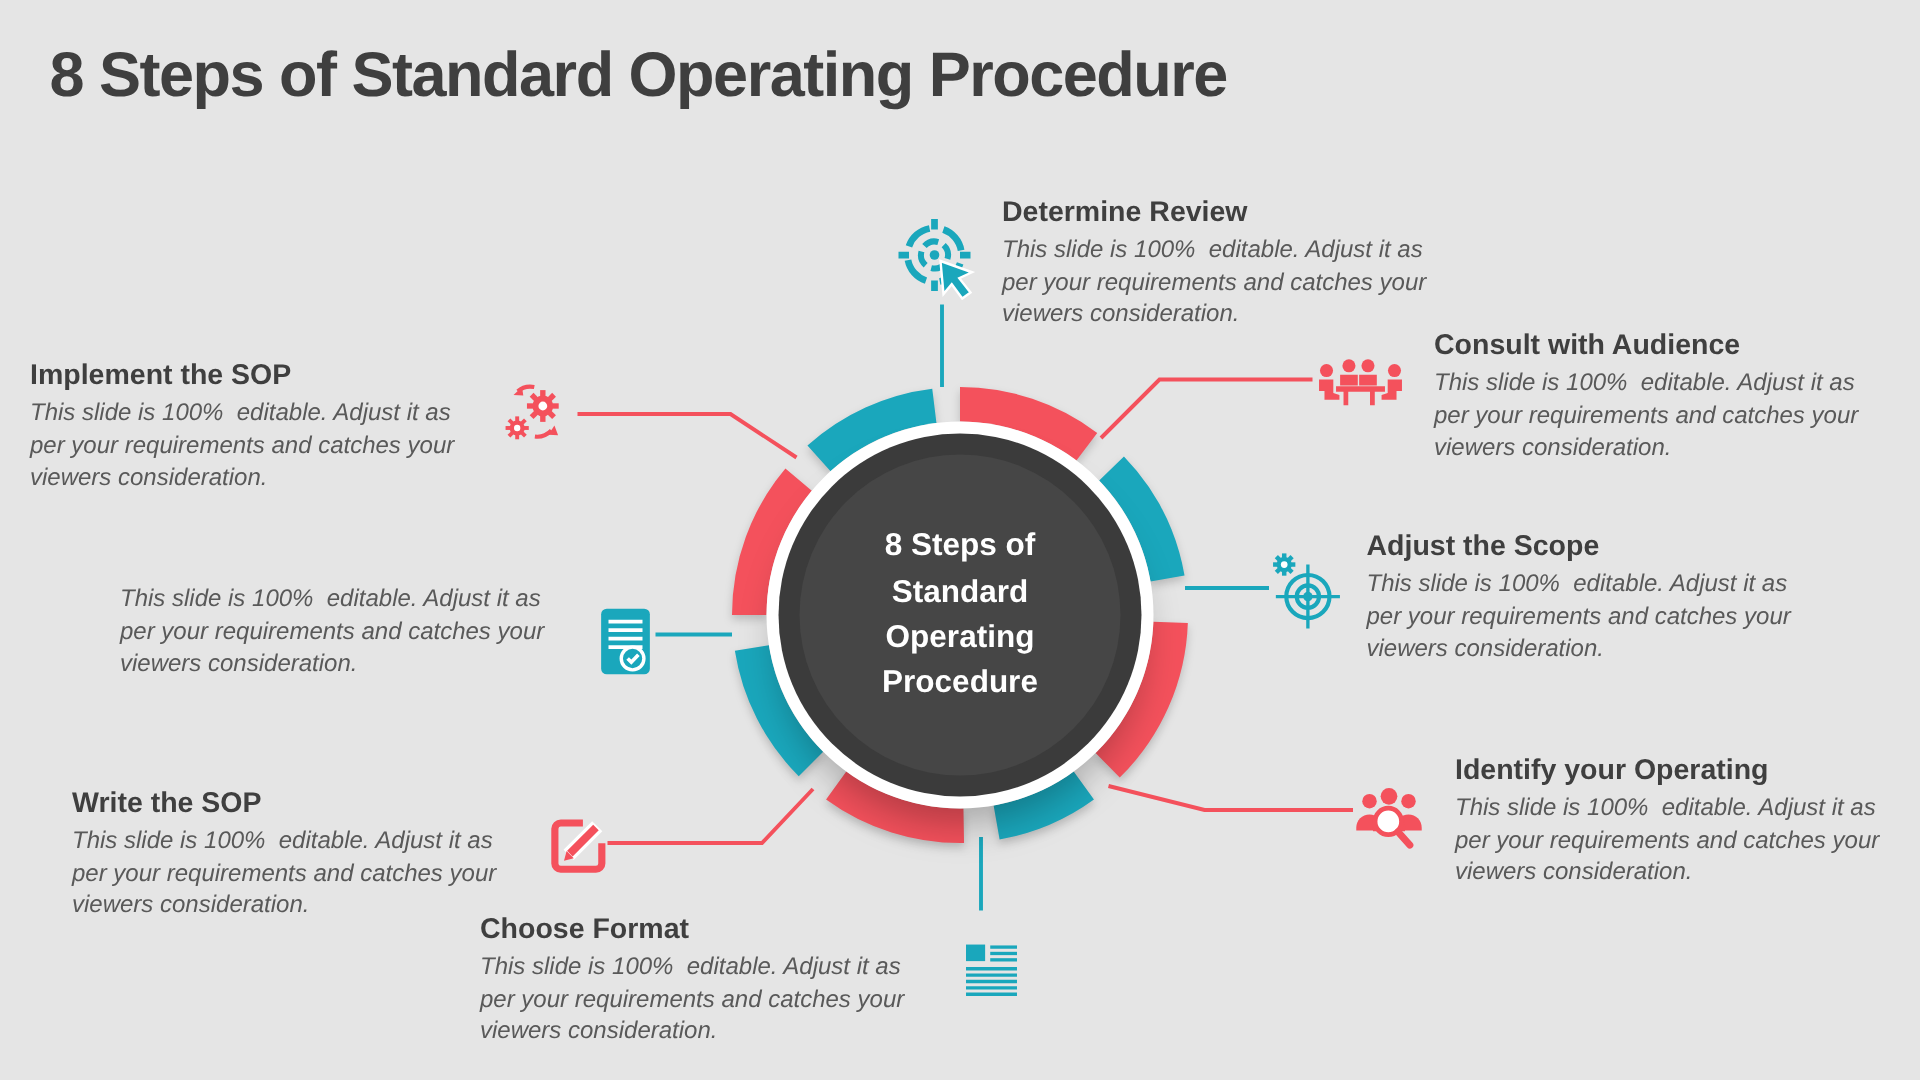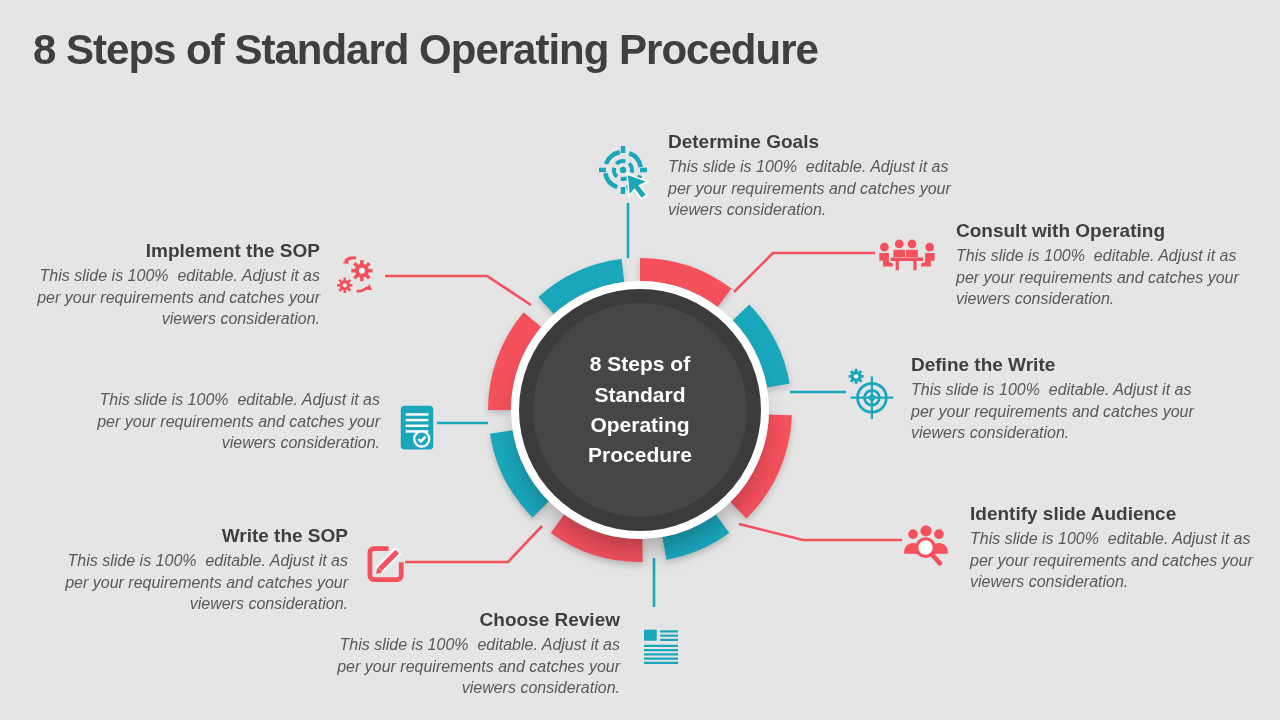--- a/index.html
+++ b/index.html
@@ -12,21 +12,21 @@
   .circle-outer{position:absolute;left:519px;top:289px;width:242px;height:242px;border-radius:50%;
         background:var(--center-circle,#3B3B3B);
         box-shadow:0 0 0 8px #fff, 0 18px 26px rgba(0,0,0,.28);
         display:flex;align-items:center;justify-content:center;}
   .circle-inner{width:214px;height:214px;border-radius:50%;background:#464646;
         display:flex;align-items:center;justify-content:center;}
   .center-text{width:170px;text-align:center;color:var(--center-text,#fff);
         font-size:21px;font-weight:700;line-height:1.45;}
   .step{position:absolute;display:flex;align-items:flex-start;}
   .step .txt{width:300px;}
-  .step.left .txt{text-align:right;}
+  .step.left .txt{text-align:left;}
   .step-title{font-size:19px;font-weight:700;color:var(--title-text,#3F3F3F);margin-bottom:3px;}
   .step-desc{font-size:16px;font-style:italic;color:var(--body-text,#595959);line-height:1.35;white-space:pre-wrap;}
   .icon{flex:0 0 auto;display:block;}
   .icon svg{display:block;width:100%;height:auto;}
   .c-teal{color:var(--teal,#1AA7BC);}
   .c-red{color:var(--red,#F4515C);}
 </style>
 </head>
 <body>
 
@@ -72,41 +72,41 @@
           <line x1="1" y1="25" x2="8" y2="25" stroke-width="4.5"></line>
           <line x1="42" y1="25" x2="49" y2="25" stroke-width="4.5"></line>
           <line x1="25" y1="42" x2="25" y2="49" stroke-width="4.5"></line>
           <circle cx="25" cy="25" r="9" stroke-width="4" stroke-dasharray="10 4.2" transform="rotate(40 25 25)"></circle>
         </g>
         <circle cx="25" cy="25" r="3.2" fill="currentColor"></circle>
         <path d="M29 29 L50 36.5 L41.5 40.5 L49 50 L43.5 54 L36.5 44.5 L31 51 Z" fill="currentColor" stroke="#fff" stroke-width="1.6"></path>
       </svg>
     </span>
     <div class="txt">
-      <div class="step-title">Determine Goals</div>
+      <div class="step-title">Determine Review</div>
       <div class="step-desc">This slide is 100%  editable. Adjust it as per your requirements and catches your viewers consideration.</div>
     </div>
   </div>
 
   <div class="step right" style="left:878px;top:220px">
     <span class="icon c-red" style="width:58px;margin-top:18px;margin-right:20px">
       <svg viewBox="0 0 64 50" fill="currentColor">
         <circle cx="23.5" cy="6.5" r="4.8"></circle>
           <circle cx="37.5" cy="6.5" r="4.8"></circle>
         <path d="M17 13h13v8H17z"></path>
           <path d="M31 13h13v8H31z"></path>
         <circle cx="7" cy="10" r="4.8"></circle>
         <path d="M1.5 16.5h10.5v10l4.5 1.5v3.5H5.5v-6.5H1.5z"></path>
         <circle cx="57" cy="10" r="4.8"></circle>
         <path d="M62.5 16.5H52v10l-4.5 1.5v3.5h11v-6.5h4z"></path>
         <path d="M14 21.5h36v4h-7.5v10H39v-10H23v10h-3.5v-10H14z"></path>
       </svg>
     </span>
     <div class="txt">
-      <div class="step-title">Consult with Operating</div>
+      <div class="step-title">Consult with Audience</div>
       <div class="step-desc">This slide is 100%  editable. Adjust it as per your requirements and catches your viewers consideration.</div>
     </div>
   </div>
 
   <div class="step right" style="left:845px;top:354px">
     <span class="icon c-teal" style="width:52px;margin-top:14px;margin-right:14px">
       <svg viewBox="0 0 56 56">
         <g stroke="currentColor" fill="none">
           <line x1="29" y1="9" x2="29" y2="55" stroke-width="2.4"></line>
           <line x1="6" y1="32" x2="52" y2="32" stroke-width="2.4"></line>
@@ -122,47 +122,47 @@
           <rect x="10.4" y="1" width="3.2" height="4.5" transform="rotate(135 12 9)"></rect>
           <rect x="10.4" y="1" width="3.2" height="4.5" transform="rotate(180 12 9)"></rect>
           <rect x="10.4" y="1" width="3.2" height="4.5" transform="rotate(225 12 9)"></rect>
           <rect x="10.4" y="1" width="3.2" height="4.5" transform="rotate(270 12 9)"></rect>
           <rect x="10.4" y="1" width="3.2" height="4.5" transform="rotate(315 12 9)"></rect>
           <circle cx="12" cy="9" r="2.4" fill="#fff"></circle>
         </g>
       </svg>
     </span>
     <div class="txt">
-      <div class="step-title">Define the Write</div>
+      <div class="step-title">Adjust the Scope</div>
       <div class="step-desc">This slide is 100%  editable. Adjust it as per your requirements and catches your viewers consideration.</div>
     </div>
   </div>
 
   <div class="step right" style="left:900px;top:503px">
     <span class="icon c-red" style="width:52px;margin-top:20px;margin-right:18px">
       <svg viewBox="0 0 56 50" fill="currentColor">
         <circle cx="14" cy="12" r="5.2"></circle>
           <circle cx="42" cy="12" r="5.2"></circle>
           <circle cx="28" cy="8.5" r="6"></circle>
         <path d="M4.5 31c0-5.5 4.2-9.5 9.5-9.5s9.5 4 9.5 9.5v2H4.5z"></path>
         <path d="M32.5 31c0-5.5 4.2-9.5 9.5-9.5s9.5 4 9.5 9.5v2H32.5z"></path>
         <path d="M16.5 30c0-6.5 5-11 11.5-11s11.5 4.5 11.5 11v3.5h-23z"></path>
         <circle cx="27.5" cy="26.5" r="9.5" fill="#fff" stroke="currentColor" stroke-width="3.4"></circle>
         <line x1="34.5" y1="34" x2="43" y2="43.5" stroke="currentColor" stroke-width="5" stroke-linecap="round"></line>
       </svg>
     </span>
     <div class="txt">
-      <div class="step-title">Identify slide Audience</div>
+      <div class="step-title">Identify your Operating</div>
       <div class="step-desc">This slide is 100%  editable. Adjust it as per your requirements and catches your viewers consideration.</div>
     </div>
   </div>
 
   <div class="step left" style="left:320px;top:609px">
     <div class="txt">
-      <div class="step-title">Choose Review</div>
+      <div class="step-title">Choose Format</div>
       <div class="step-desc">This slide is 100%  editable. Adjust it as per your requirements and catches your viewers consideration.</div>
     </div>
     <span class="icon c-teal" style="width:34px;margin-top:19px;margin-left:24px">
       <svg viewBox="0 0 40 42">
         <rect x="0" y="2" width="15" height="13" fill="currentColor"></rect>
         <g stroke="currentColor" stroke-width="2.6">
           <line x1="19" y1="4" x2="40" y2="4"></line>
             <line x1="19" y1="9" x2="40" y2="9"></line>
             <line x1="19" y1="14" x2="40" y2="14"></line>
           <line x1="0" y1="21" x2="40" y2="21"></line>

